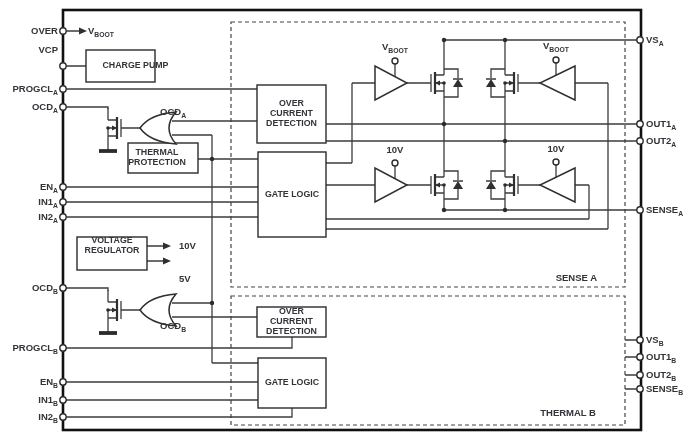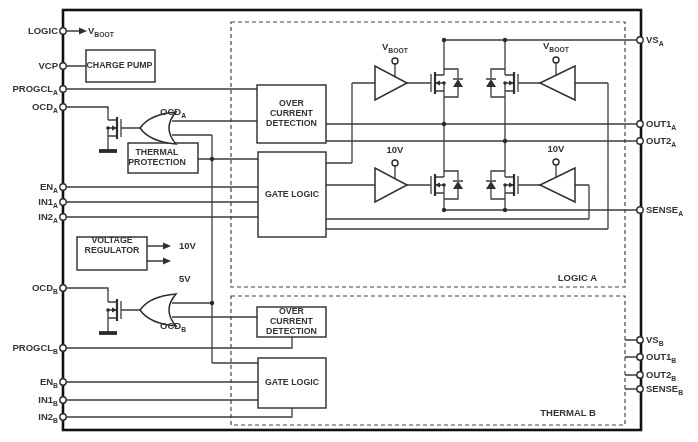--- a/index.html
+++ b/index.html
@@ -136,56 +136,56 @@
         <circle class="pin" cx="640" cy="124" r="3.2"></circle>
     <circle class="pin" cx="640" cy="141" r="3.2"></circle>
         <circle class="pin" cx="640" cy="210" r="3.2"></circle>
     <circle class="pin" cx="640" cy="340" r="3.2"></circle>
         <circle class="pin" cx="640" cy="357" r="3.2"></circle>
     <circle class="pin" cx="640" cy="375" r="3.2"></circle>
         <circle class="pin" cx="640" cy="389" r="3.2"></circle>
   </g>
 </svg>
 
-<div class="lbl pin-l" style="top:24px"><span>LOGIC</span><sub></sub></div>
-<div class="lbl pin-l" style="top:59px"><span>VCP</span><sub></sub></div>
+<div class="lbl pin-l" style="top:24px"><span>OVER</span><sub></sub></div>
+<div class="lbl pin-l" style="top:43px"><span>VCP</span><sub></sub></div>
 <div class="lbl pin-l" style="top:82px"><span>PROGCL</span><sub>A</sub></div>
 <div class="lbl pin-l" style="top:100px"><span>OCD</span><sub>A</sub></div>
 <div class="lbl pin-l" style="top:180px"><span>EN</span><sub>A</sub></div>
 <div class="lbl pin-l" style="top:195px"><span>IN1</span><sub>A</sub></div>
 <div class="lbl pin-l" style="top:210px"><span>IN2</span><sub>A</sub></div>
 <div class="lbl pin-l" style="top:281px"><span>OCD</span><sub>B</sub></div>
 <div class="lbl pin-l" style="top:341px"><span>PROGCL</span><sub>B</sub></div>
 <div class="lbl pin-l" style="top:375px"><span>EN</span><sub>B</sub></div>
 <div class="lbl pin-l" style="top:393px"><span>IN1</span><sub>B</sub></div>
 <div class="lbl pin-l" style="top:410px"><span>IN2</span><sub>B</sub></div>
 
 <div class="lbl pin-r" style="top:33px"><span>VS</span><sub>A</sub></div>
 <div class="lbl pin-r" style="top:117px"><span>OUT1</span><sub>A</sub></div>
 <div class="lbl pin-r" style="top:134px"><span>OUT2</span><sub>A</sub></div>
 <div class="lbl pin-r" style="top:203px"><span>SENSE</span><sub>A</sub></div>
 <div class="lbl pin-r" style="top:333px"><span>VS</span><sub>B</sub></div>
 <div class="lbl pin-r" style="top:350px"><span>OUT1</span><sub>B</sub></div>
 <div class="lbl pin-r" style="top:368px"><span>OUT2</span><sub>B</sub></div>
 <div class="lbl pin-r" style="top:382px"><span>SENSE</span><sub>B</sub></div>
 
-<div class="blk" style="left:76px;top:50px;width:87px;height:32px">CHARGE PUMP</div>
+<div class="blk" style="left:92px;top:50px;width:87px;height:32px">CHARGE PUMP</div>
 <div class="blk" style="left:128px;top:143px;width:58px;height:30px">THERMAL PROTECTION</div>
 <div class="blk" style="left:77px;top:237px;width:70px;height:17px">VOLTAGE REGULATOR</div>
 <div class="blk" style="left:257px;top:85px;width:69px;height:58px">OVER CURRENT DETECTION</div>
 <div class="blk" style="left:258px;top:152px;width:68px;height:85px">GATE LOGIC</div>
 <div class="blk" style="left:257px;top:307px;width:69px;height:30px">OVER CURRENT DETECTION</div>
 <div class="blk" style="left:258px;top:358px;width:68px;height:50px">GATE LOGIC</div>
 
 <div class="lbl" style="left:88px;top:24px"><span>V</span><sub>BOOT</sub></div>
 <div class="lbl net-c" style="left:365px;top:40px;width:60px"><span>V</span><sub>BOOT</sub></div>
 <div class="lbl net-c" style="left:526px;top:39px;width:60px"><span>V</span><sub>BOOT</sub></div>
 <div class="lbl net-c" style="left:365px;top:143px;width:60px">10V</div>
 <div class="lbl net-c" style="left:526px;top:142px;width:60px">10V</div>
 <div class="lbl" style="left:179px;top:239px">10V</div>
 <div class="lbl" style="left:179px;top:272px">5V</div>
 <div class="lbl" style="left:160px;top:105px"><span>OCD</span><sub>A</sub></div>
 <div class="lbl" style="left:160px;top:319px"><span>OCD</span><sub>B</sub></div>
 
-<div class="lbl bridge" style="left:497px;top:272px;width:100px">LOGIC A</div>
+<div class="lbl bridge" style="left:497px;top:272px;width:100px">SENSE A</div>
 <div class="lbl bridge" style="left:496px;top:407px;width:100px">THERMAL B</div>
 
 </div>
 
 </body></html>

